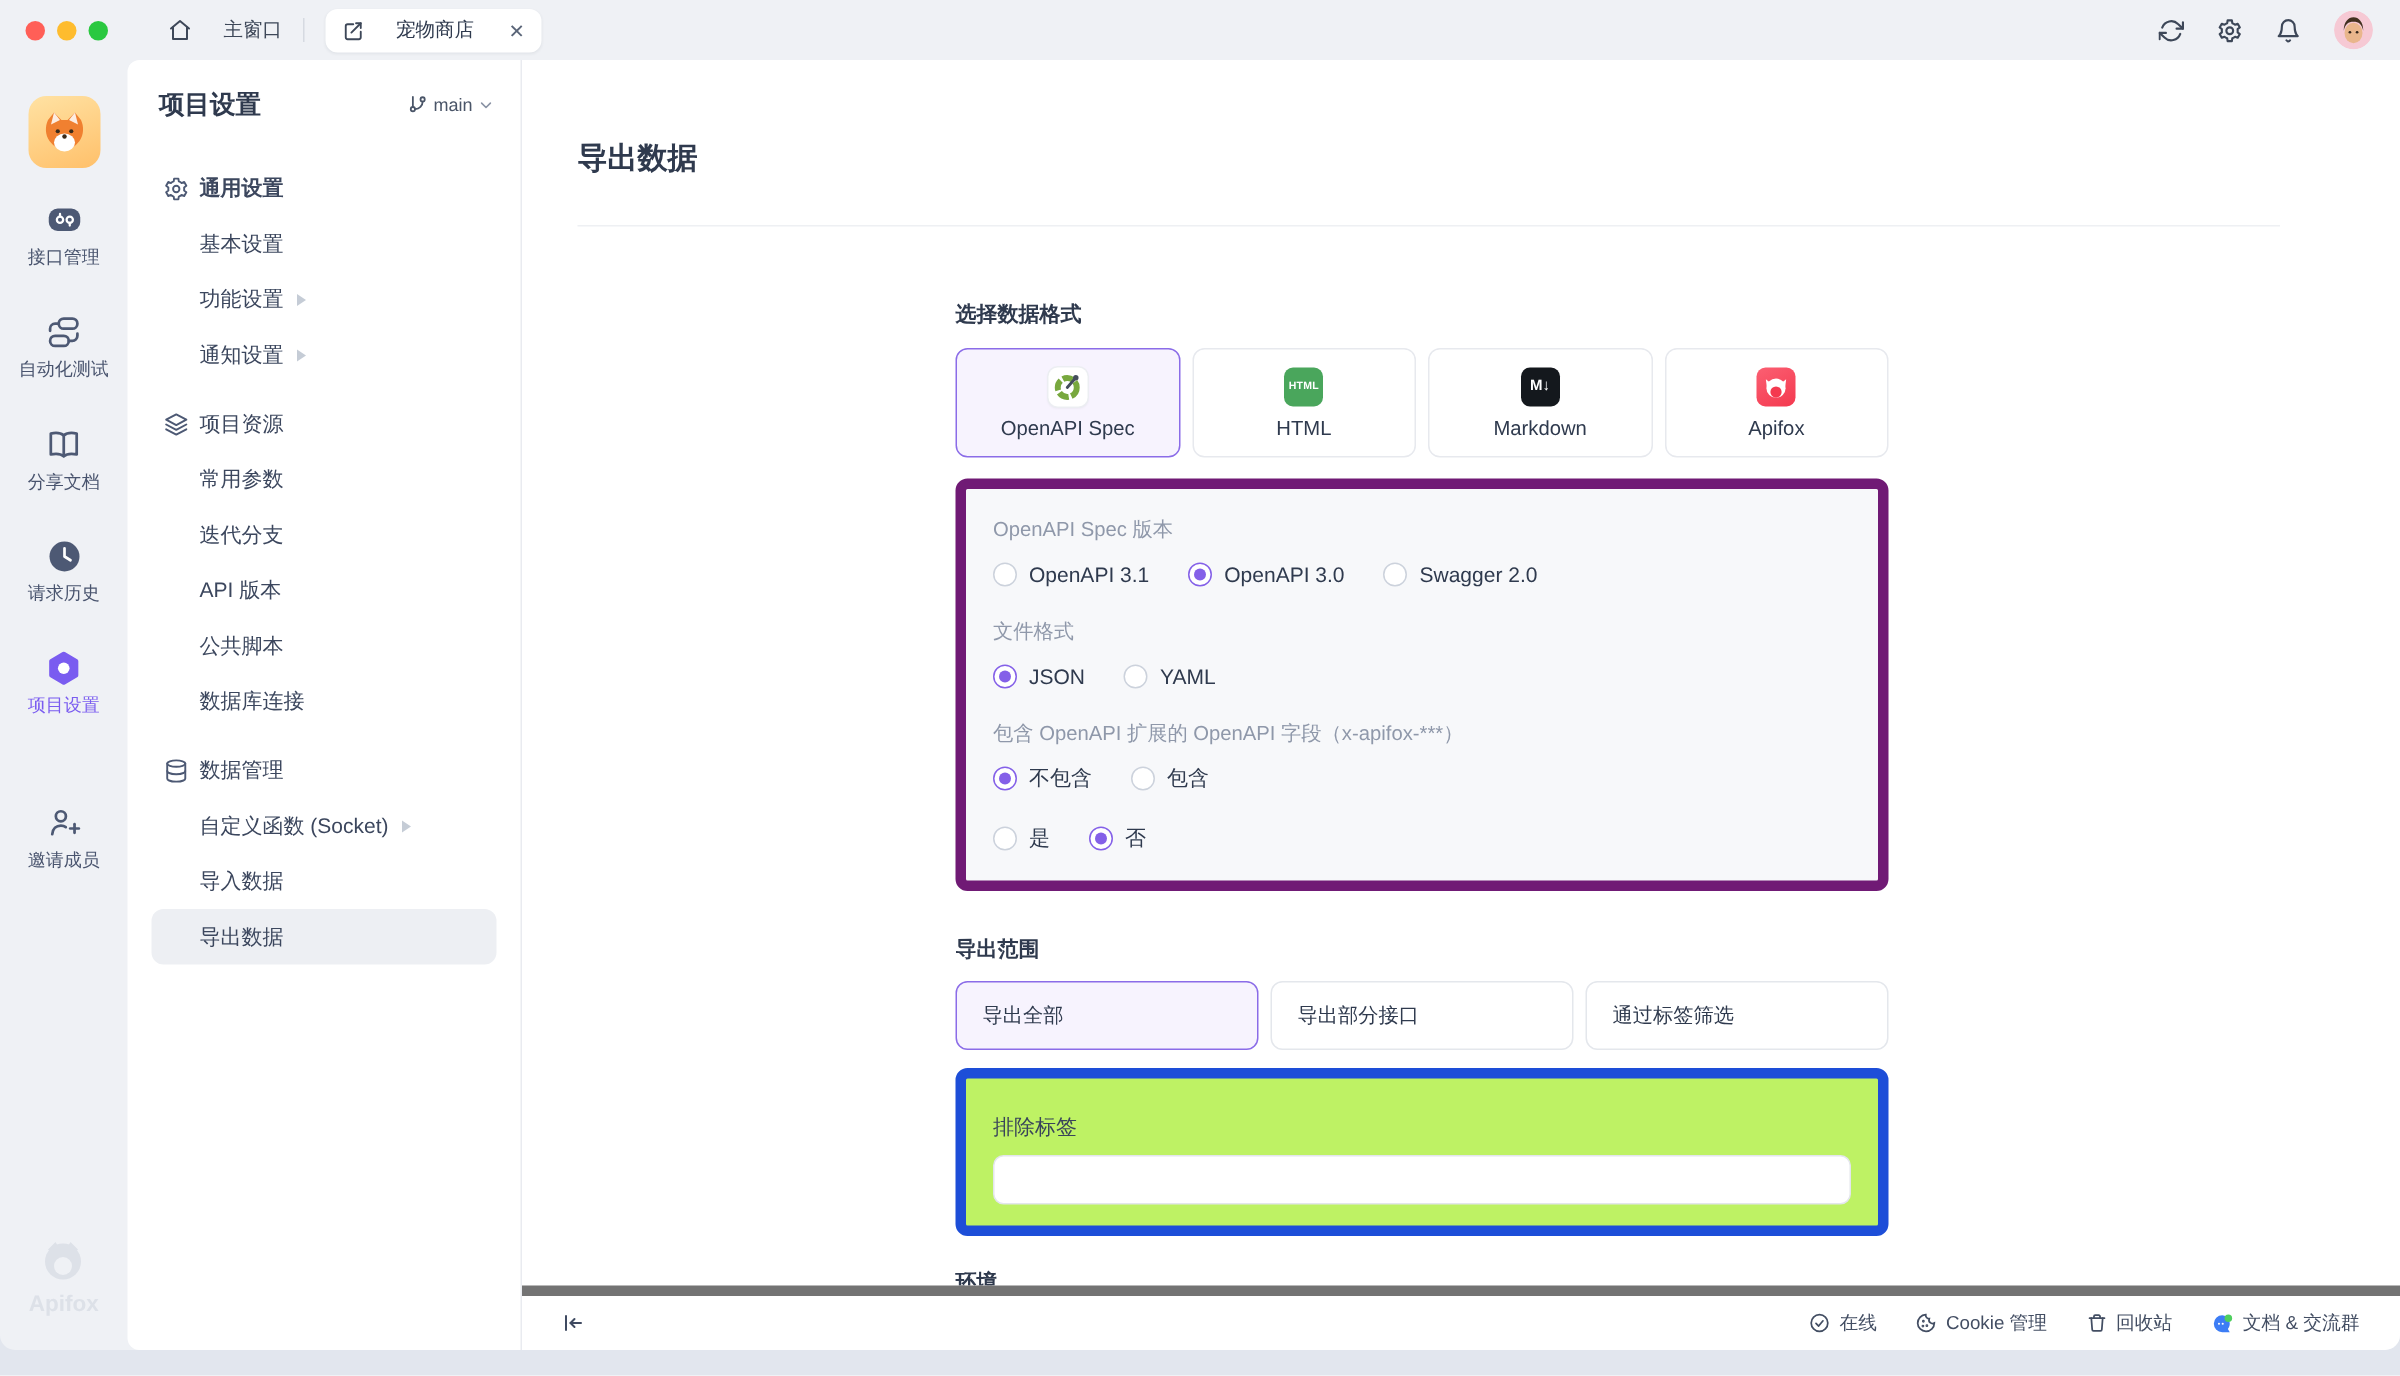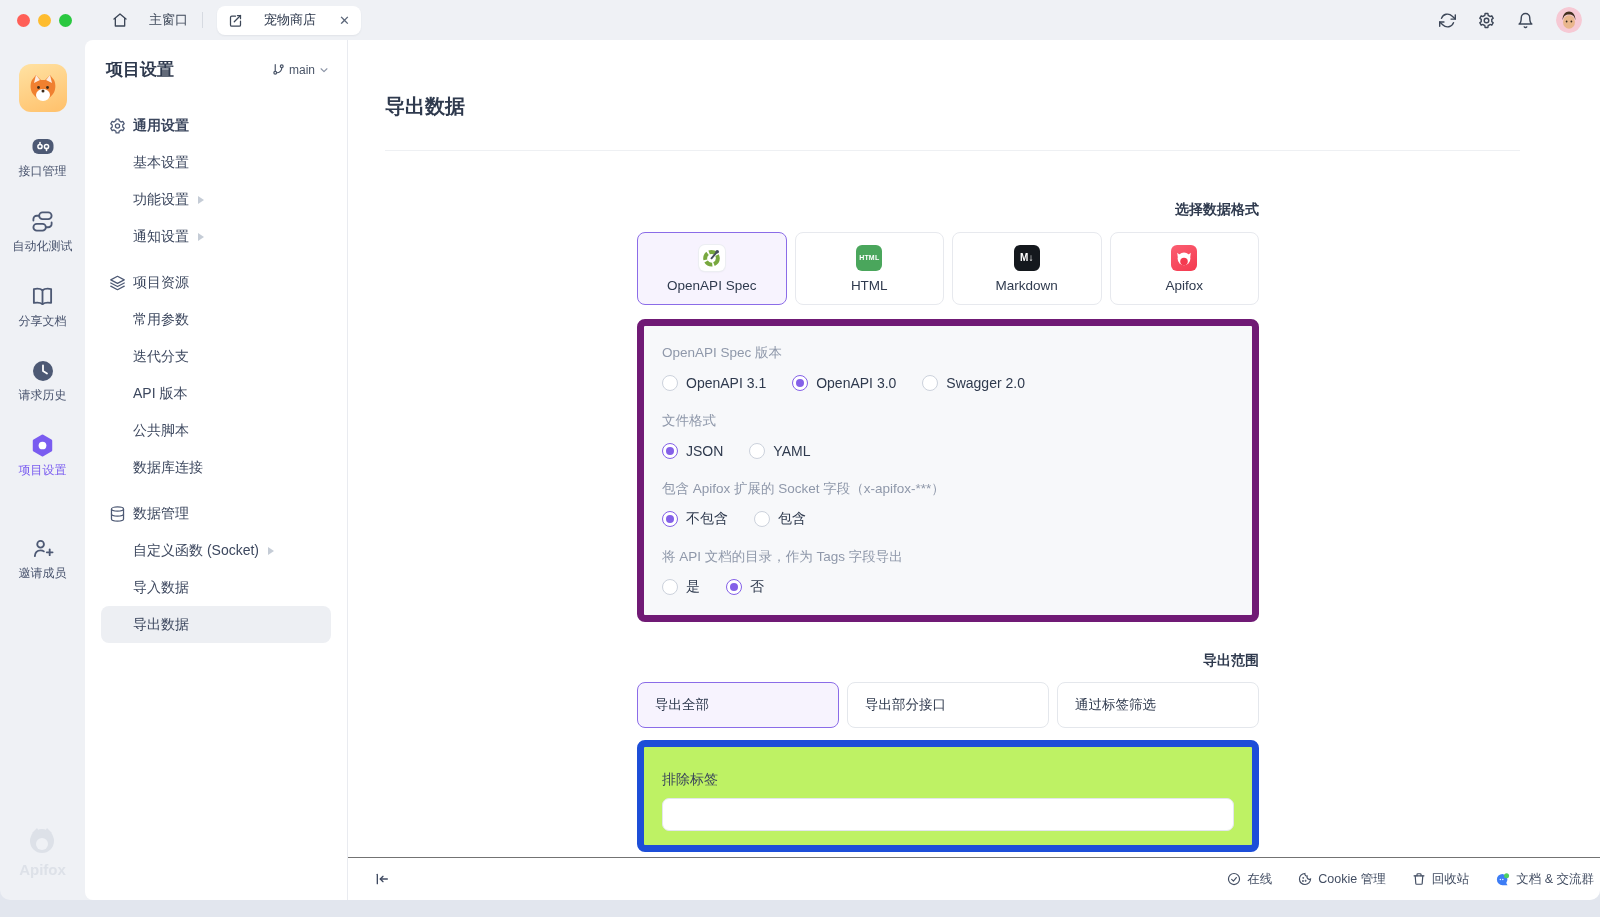--- a/index.html
+++ b/index.html
@@ -47,21 +47,21 @@
   .side-item .g-icon { position:absolute; left:8px; top:50%; transform:translateY(-50%); color:#4d5974; }
   .side-item.selected { background:#edeff3; }
   .exp { width:0; height:0; border-left:6px solid #c5ccd6; border-top:4px solid transparent; border-bottom:4px solid transparent; margin-left:9px; }
 
   
   .main { flex:1; min-width:0; display:flex; flex-direction:column; }
   .scroll { flex:1; min-height:0; overflow:hidden; padding:52px 80px 0 37px; }
   .page-title { font-size:20px; line-height:28px; font-weight:bold; color:#2f3a4e; }
   .h-divider { height:1px; background:#eef0f3; margin-top:30px; }
   .form-col { width:622px; margin-left:252px; margin-top:50px; }
-  .sec-label { font-size:14px; font-weight:600; color:#2f3a4e;text-align:right; }
+  .sec-label { font-size:14px; font-weight:600; color:#2f3a4e; }
 
   .cards { display:flex; gap:8px; margin-top:13px; }
   .card { flex:1; height:73px; background:#fff; border:1px solid #e7e9ee; border-radius:8px; display:flex; flex-direction:column; align-items:center; justify-content:center; gap:7px; cursor:pointer; }
   .card.selected { border:1.5px solid #8b6ce8; background:#f7f3fe; }
   .card-label { font-size:13.5px; color:#2f3a4e; }
   .fmt-ic { width:26px; height:26px; border-radius:6px; display:flex; align-items:center; justify-content:center; }
   .fmt-openapi { background:#fff; box-shadow:0 0 0 1px #eceef2, 0 1px 2px rgba(0,0,0,.08); }
   .fmt-html { background:#4aa65c; color:#fff; font-size:7px; font-weight:bold; letter-spacing:.2px; }
   .fmt-md { background:#14181d; color:#fff; font-size:10px; font-weight:bold; }
   .fmt-apifox { background:linear-gradient(150deg,#fb5f72,#f4394f); }
@@ -81,21 +81,21 @@
   .scope-btn { flex:1; height:46px; background:#fff; border:1px solid #e4e7ec; border-radius:8px; display:flex; align-items:center; padding:0 17px; font-size:13.5px; color:#2f3a4e; cursor:pointer; }
   .scope-btn.selected { border:1.5px solid #8b6ce8; background:#f7f3fe; }
 
   .exclude-panel { margin-top:12px; background:#bef264; border:7px solid #1d4ed8; border-radius:8px; padding:24px 18px 14px; }
   .exclude-label { font-size:14px; color:#39445a; }
   .exclude-input { display:block; width:100%; height:33px; margin-top:9px; background:#fff; border:1px solid #e3e6ec; border-radius:7px; outline:none; padding:0 10px; font-size:13px; color:#2f3a4e; }
 
   .env-label { margin-top:22px; }
 
   
-  .statusbar { flex:0 0 auto; height:43px; border-top:1px solid #737373; display:flex; align-items:center; justify-content:space-between; padding:0 6px 0 26px; }
+  .statusbar { flex:0 0 auto; height:43px; border-top:7px solid #737373; display:flex; align-items:center; justify-content:space-between; padding:0 27px 0 26px; }
   .sb-left { color:#3f4a61; cursor:pointer; }
   .sb-right { display:flex; align-items:center; gap:26px; }
   .sb-item { display:flex; align-items:center; gap:6px; font-size:12.5px; color:#434e63; cursor:pointer; }
 </style>
 </head>
 <body>
 
 <div class="app">
 
   <div class="titlebar">
@@ -413,35 +413,34 @@
                     <span>JSON</span>
                   </span>
                   <span class="radio-opt">
                     <span class="radio"></span>
                     <span>YAML</span>
                   </span>
                 </div>
               </div>
 
               <div class="opt-group">
-                <div class="opt-label">包含 Apifox 扩展的 Socket 字段（x-apifox-***）</div>
+                <div class="opt-label">包含 OpenAPI 扩展的 OpenAPI 字段（x-apifox-***）</div>
                 <div class="opt-row">
                   <span class="radio-opt">
                     <span class="radio sel"></span>
                     <span>不包含</span>
                   </span>
                   <span class="radio-opt">
                     <span class="radio"></span>
                     <span>包含</span>
                   </span>
                 </div>
               </div>
 
               <div class="opt-group">
-                <div class="opt-label">将 API 文档的目录，作为 Tags 字段导出</div>
                 <div class="opt-row">
                   <span class="radio-opt">
                     <span class="radio"></span>
                     <span>是</span>
                   </span>
                   <span class="radio-opt">
                     <span class="radio sel"></span>
                     <span>否</span>
                   </span>
                 </div>

